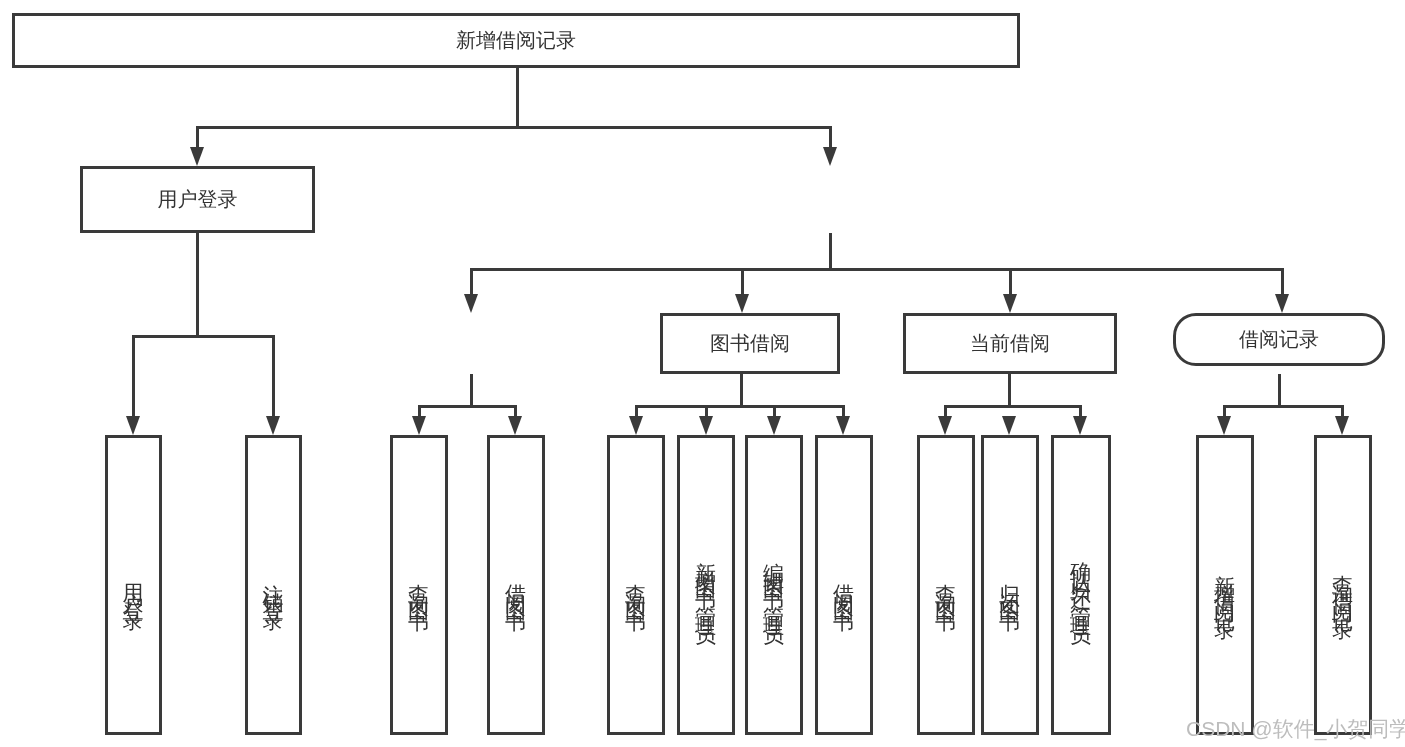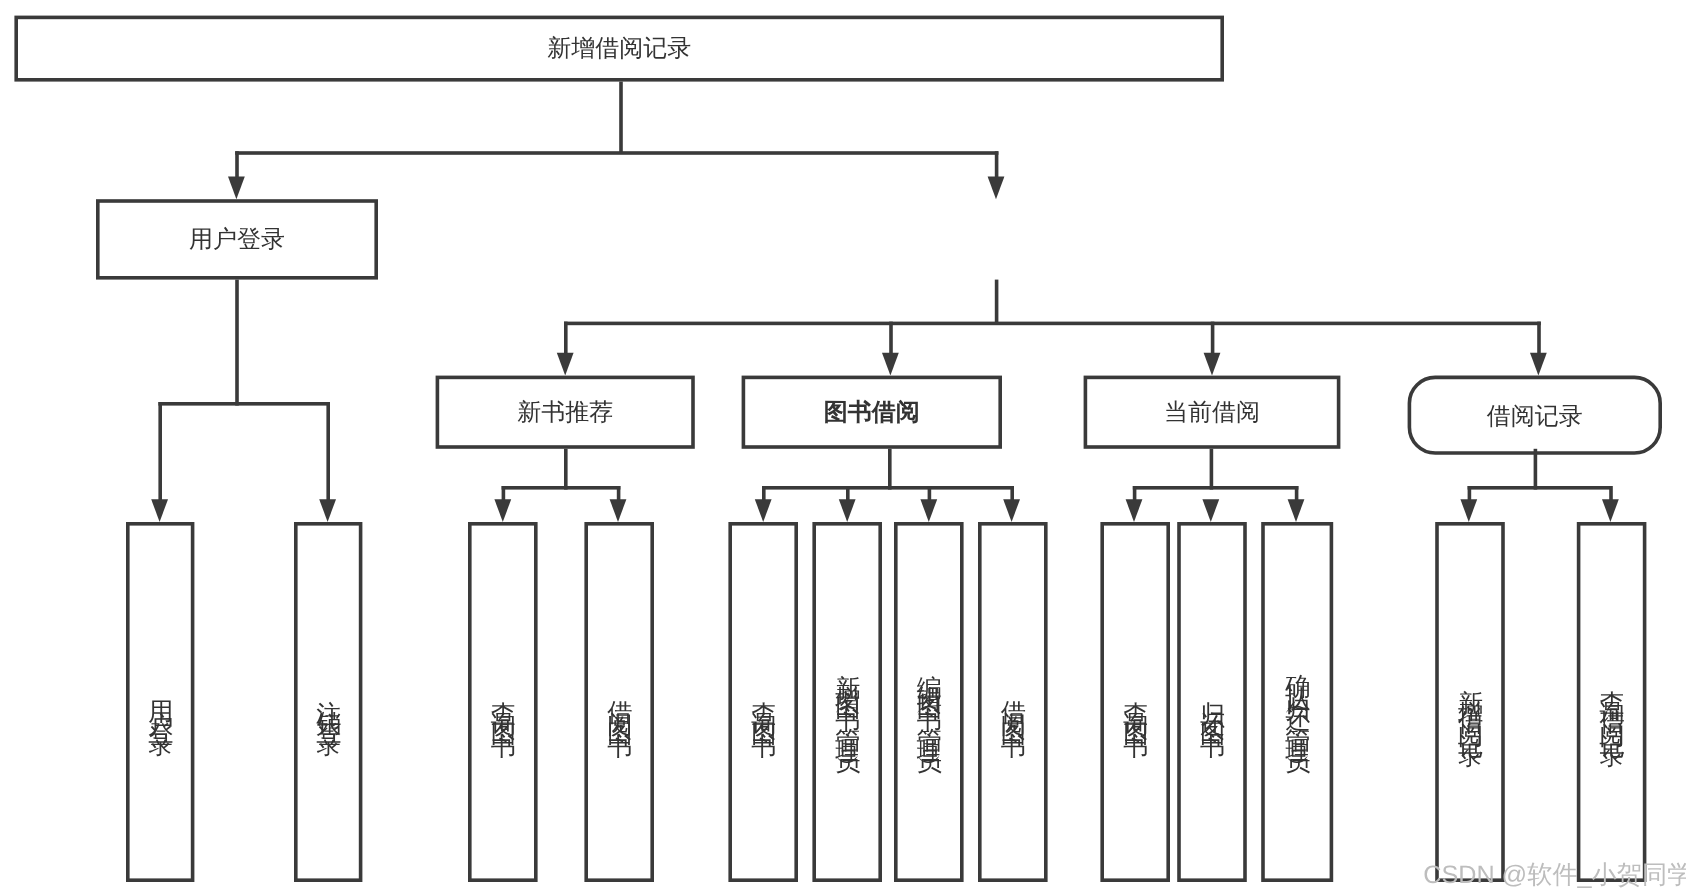--- a/index.html
+++ b/index.html
@@ -81,30 +81,27 @@
   <div class="h" style="left:470px;top:268px;width:814px;"></div>
   <div class="v" style="left:470px;top:268px;height:28px;"></div>
   <div class="v" style="left:741px;top:268px;height:28px;"></div>
   <div class="v" style="left:1009px;top:268px;height:28px;"></div>
   <div class="v" style="left:1281px;top:268px;height:28px;"></div>
   <div class="arrow" style="left:464px;top:294px;"></div>
   <div class="arrow" style="left:735px;top:294px;"></div>
   <div class="arrow" style="left:1003px;top:294px;"></div>
   <div class="arrow" style="left:1275px;top:294px;"></div>
 
-  <div class="node" style="left:363px;top:313px;width:216px;height:61px;">
-    <span>新书推荐</span>
-  </div>
-  <div class="node" style="left:618px;top:313px;width:217px;height:61px;font-weight:bold;">
+  <div class="node" style="left:660px;top:313px;width:180px;height:61px;">
     <span>图书借阅</span>
   </div>
   <div class="node" style="left:903px;top:313px;width:214px;height:61px;">
     <span>当前借阅</span>
   </div>
-  <div class="node" style="left:1173px;top:313px;width:212px;height:66px;border-radius:23px;">
+  <div class="node" style="left:1173px;top:313px;width:212px;height:53px;border-radius:23px;">
     <span>借阅记录</span>
   </div>
 
   <div class="v" style="left:470px;top:374px;height:34px;"></div>
   <div class="h" style="left:418px;top:405px;width:99px;"></div>
   <div class="v" style="left:418px;top:405px;height:14px;"></div>
   <div class="v" style="left:514px;top:405px;height:14px;"></div>
   <div class="arrow" style="left:412px;top:416px;"></div>
   <div class="arrow" style="left:508px;top:416px;"></div>
 

